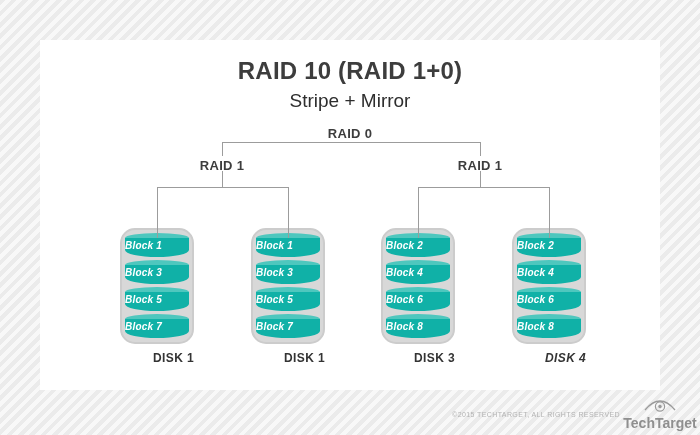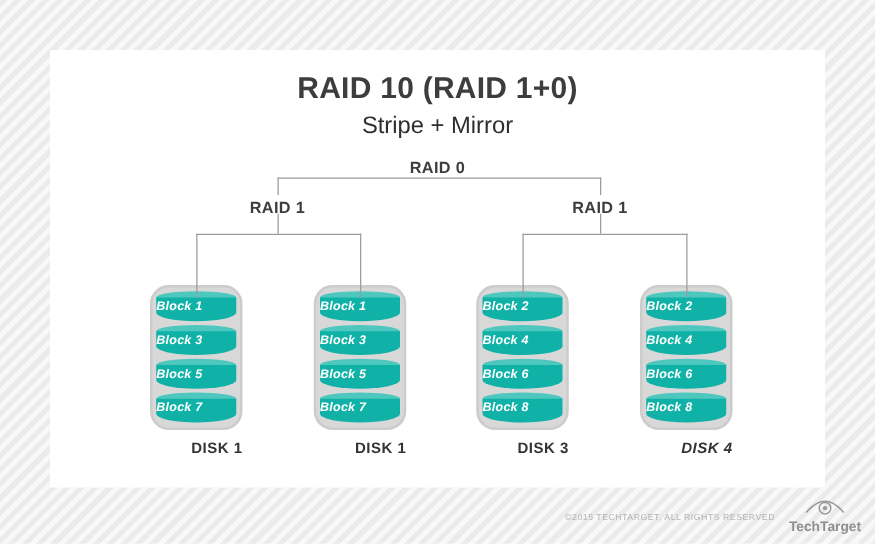--- a/index.html
+++ b/index.html
@@ -82,21 +82,21 @@
   .cap-4 { left:512px;font-style:italic; }
 
   .copyright {
     position:absolute; top:411px; right:80px;
     font-size:7px; color:#b3b3b3; letter-spacing:0.4px;
   }
   .brand {
     position:absolute; left:626px; top:397px; width:68px;
     display:flex; flex-direction:column; align-items:center;
   }
-  .brand-text { font-size:11px; color:#8f8f8f; font-weight:bold; margin-top:-2px; }
+  .brand-text { font-size:14px; color:#8f8f8f; font-weight:bold; margin-top:-2px; }
 </style>
 </head>
 <body>
 
 <div class="stage">
   <div class="card"></div>
 
   <div class="title">RAID 10 (RAID 1+0)</div>
   <div class="subtitle">Stripe + Mirror</div>
 

